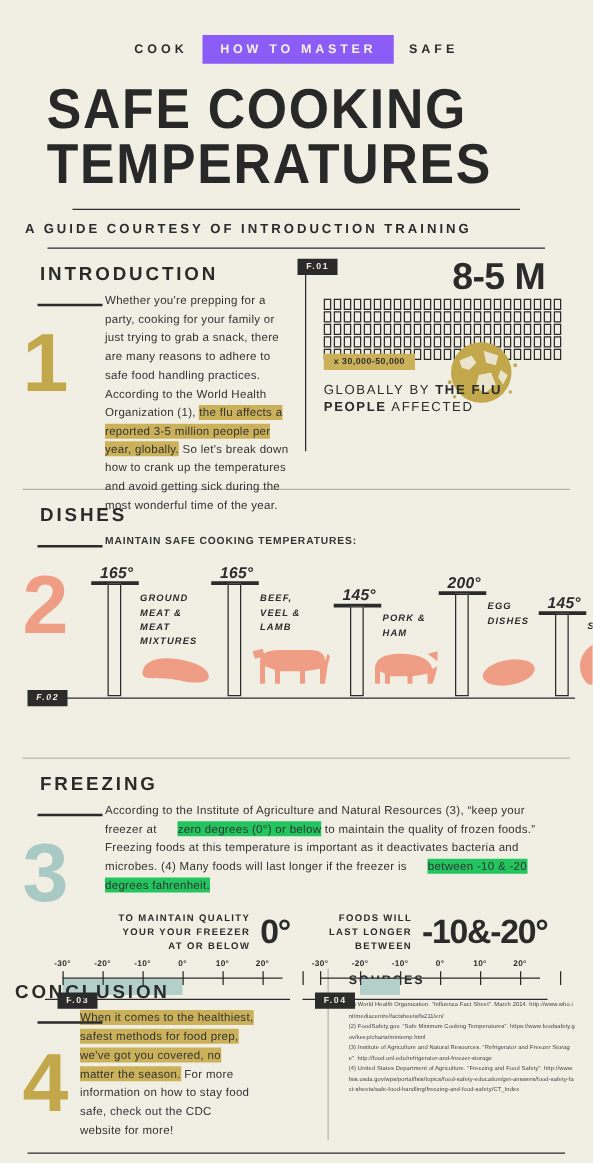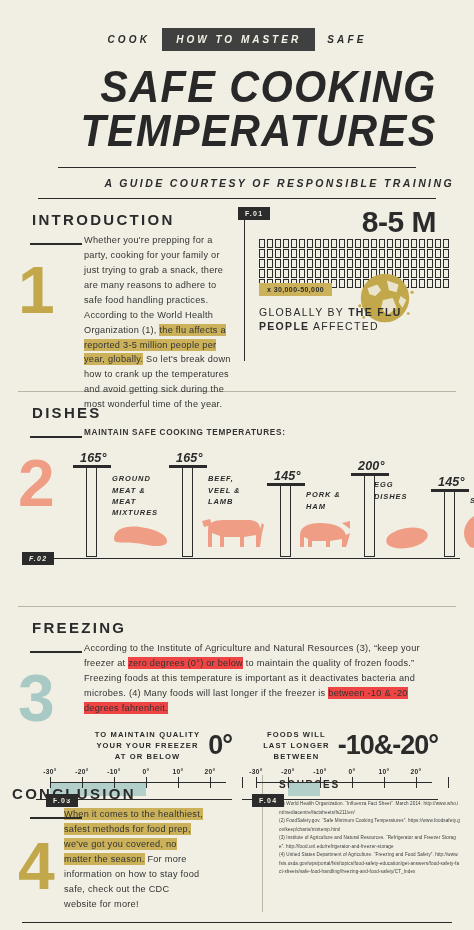--- a/index.html
+++ b/index.html
@@ -5,25 +5,25 @@
   html,body{margin:0;padding:0;}
   body{
     width:474px;height:930px;overflow:hidden;
     background:#f1efe4;
     font-family:"Liberation Sans", sans-serif;
     color:#2b2b2b;
   }
   .page{position:relative;width:474px;height:930px;box-sizing:border-box;}
 
   
-  .header{padding:28px 20px 0;text-align:right;font-style:italic;}
+  .header{padding:28px 20px 0;text-align:left;}
   .kicker{display:flex;justify-content:center;align-items:center;gap:12px;}
   .kicker span{font-size:10px;font-weight:bold;letter-spacing:3.2px;color:#2b2b2b;}
   .kicker .pill{
-    background:#404040;color:#f5f2e6;padding:6px 14px;
+    background:#8b5cf6;color:#f5f2e6;padding:6px 14px;
     font-size:10px;font-weight:bold;letter-spacing:3px;
   }
   .title{
     margin:14px 0 0;font-size:45px;line-height:0.98;font-weight:bold;
     letter-spacing:1.5px;color:#282828;
     font-family:"Liberation Sans Narrow","Liberation Sans",sans-serif;
     transform:scaleX(0.92);transform-origin:center;
   }
   .title div{white-space:nowrap;}
   .rule{height:1px;background:#2b2b2b;margin:14px 38px 0;}
@@ -49,21 +49,21 @@
   .bignum .o{display:block;-webkit-text-stroke:3px currentColor;color:transparent;}
   .bignum .d{display:block;}
   .numrule{position:absolute;left:30px;top:44px;width:52px;height:2px;z-index:4;}
   .gold{color:#c2a84b;}
   .salmon{color:#ef9e85;}
   .teal{color:#a8c9c4;}
 
   .body{margin-left:64px;font-size:9.2px;line-height:1.62;color:#333;letter-spacing:0.25px;}
   .hl-gold{background:#cbb25a;padding:1px 0;}
   .hl-salmon{background:#f0a48c;padding:1px 0;}
-  .hl-teal{background:#ef4444;padding:1px 0;}
+  .hl-teal{background:#22c55e;padding:1px 0;margin-left:14px;}
 
   .divider{height:1px;background:#b9b5a5;margin:12px 18px 0;}
 
   
   .panel01{position:absolute;right:16px;top:6px;width:224px;height:152px;}
   .ftag{
     display:inline-block;background:#2b2b2b;color:#f1efe4;
     font-size:7px;font-weight:bold;letter-spacing:1.3px;padding:3px 7px;
   }
   .bigstat{
@@ -93,21 +93,21 @@
   .tlabel{position:absolute;font-size:12.5px;font-weight:bold;letter-spacing:0.2px;}
   .ilabel{position:absolute;font-size:7.5px;font-weight:bold;letter-spacing:0.9px;line-height:1.5;}
   .baseline{position:absolute;left:-28px;right:-6px;bottom:6px;height:1.4px;background:#2b2b2b;}
   .f02tag{position:absolute;left:-44px;bottom:0px;}
   .animal{position:absolute;bottom:8px;}
 
   
   .scales{display:flex;gap:10px;margin:10px 16px 0 16px;}
   .scalebox{flex:1;position:relative;}
   .scaletop{display:flex;align-items:center;justify-content:flex-end;gap:8px;height:40px;}
-  .sctext{font-size:7.6px;font-weight:bold;letter-spacing:1.1px;line-height:1.45;text-align:center;}
+  .sctext{font-size:7.6px;font-weight:bold;letter-spacing:1.1px;line-height:1.45;text-align:right;}
   .scnum{font-size:27px;font-weight:bold;letter-spacing:-1px;
          font-family:"Liberation Sans Narrow","Liberation Sans",sans-serif;white-space:nowrap;}
   .ticks{position:relative;height:26px;margin-top:2px;}
   .ticklabels{position:absolute;left:0;right:0;top:0;height:9px;}
   .ticklabels span{position:absolute;font-size:6.6px;font-weight:bold;letter-spacing:0.3px;
                    transform:translateX(-50%);}
   .axis{position:absolute;left:14px;right:6px;top:14px;height:1.4px;background:#2b2b2b;}
   .tick{position:absolute;top:9px;width:1.4px;height:11px;background:#2b2b2b;}
   .band{position:absolute;top:15px;height:13px;background:#b3cfca;}
   .scbase{position:absolute;left:0;right:0;bottom:-6px;height:1.2px;background:#2b2b2b;}
@@ -133,21 +133,21 @@
     <div class="kicker">
       <span>COOK</span>
       <span class="pill">HOW TO MASTER</span>
       <span>SAFE</span>
     </div>
     <div class="title">
       <div>SAFE COOKING</div>
       <div>TEMPERATURES</div>
     </div>
     <div class="rule"></div>
-    <div class="subtitle"><span>A GUIDE COURTESY OF </span><b>RESPONSIBLE TRAINING</b></div>
+    <div class="subtitle"><span>A GUIDE COURTESY OF </span><b>INTRODUCTION TRAINING</b></div>
   </div>
   <div class="rule2"></div>
 
   <div class="section" style="height:168px">
     <div class="bignum gold">
       <span class="o">0</span>
       <span class="d">1</span>
     </div>
     <div class="numrule" style="background:#2b2b2b"></div>
     <div class="sechead">INTRODUCTION</div>
@@ -349,21 +349,21 @@
           <path d="M48 6 L56 4 L56 12 Z" fill="#ef9e85"></path>
         </svg>
       </div>
 
       <div class="cookitem" style="left:298px">
         <div class="tlabel" style="left:-6px;top:-6px"><span>200</span><span>°</span></div>
         <div class="therm" style="height:84px;position:relative;margin-top:8px">
           <div class="cap"></div>
           <div class="tube" style="height:82px"></div>
         </div>
-        <div class="ilabel" style="left:10px;top:14px;width:40px">EGG DISHES</div>
+        <div class="ilabel" style="left:26px;top:14px;width:40px">EGG DISHES</div>
         <svg class="animal" style="left:20px;width:46px;height:26px" viewBox="0 0 46 26">
           <ellipse cx="23" cy="15" rx="21" ry="10" fill="#ef9e85" transform="rotate(-10 23 15)"></ellipse>
         </svg>
       </div>
 
       <div class="cookitem" style="left:378px">
         <div class="tlabel" style="left:-6px;top:10px"><span>145</span><span>°</span></div>
         <div class="therm" style="height:68px;position:relative;margin-top:24px">
           <div class="cap"></div>
           <div class="tube" style="height:66px"></div>

